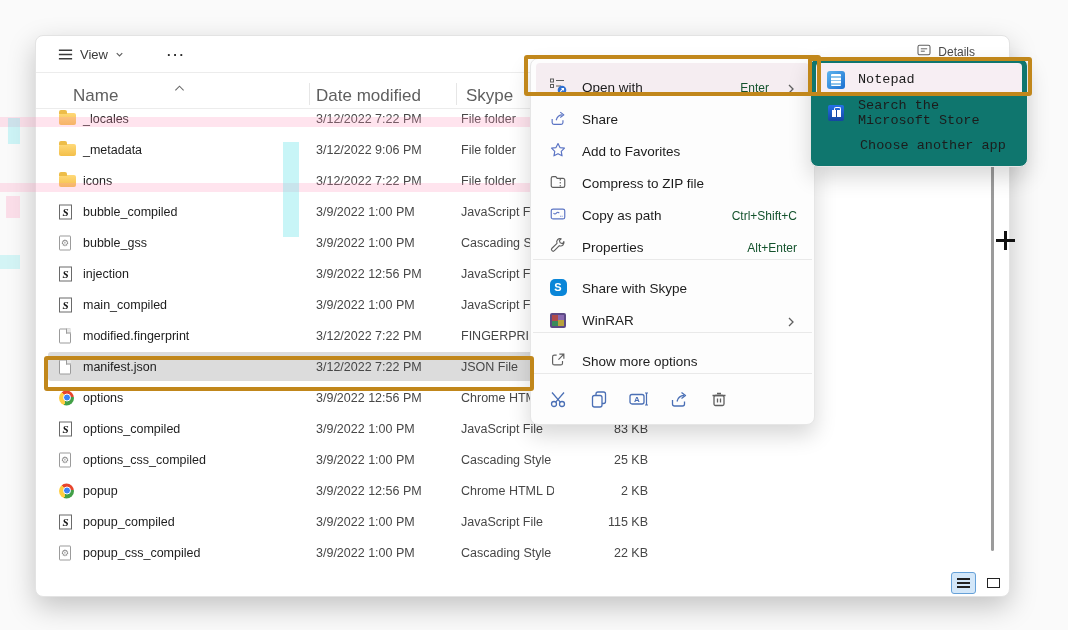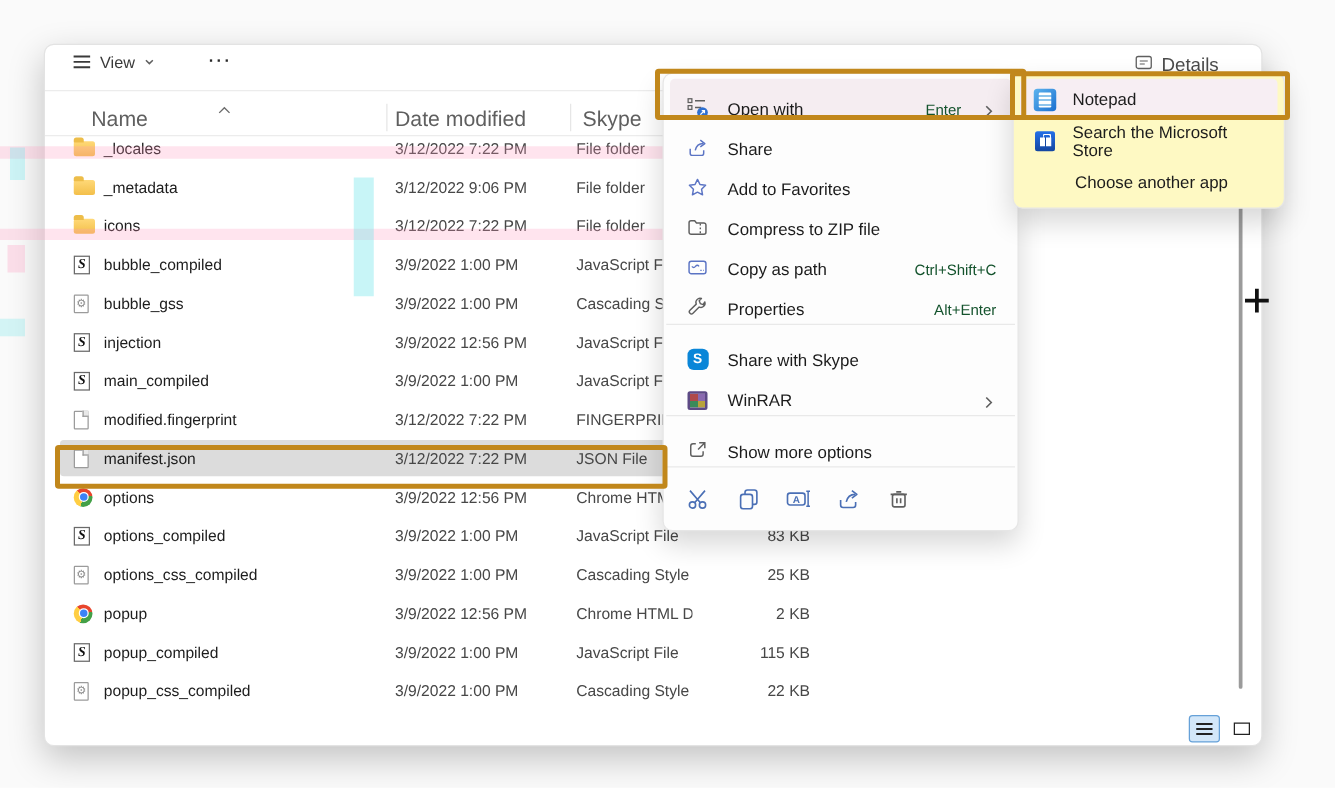--- a/index.html
+++ b/index.html
@@ -3,27 +3,27 @@
 <meta charset="utf-8">
 <style>
   * { margin:0; padding:0; box-sizing:border-box; }
   html,body { width:1068px; height:630px; overflow:hidden; background:#fafafa;
     font-family:"Liberation Sans","DejaVu Sans",sans-serif; }
   .window { position:absolute; left:35px; top:35px; width:975px; height:562px;
     background:#fff; border:1px solid #e3e3e3; border-radius:8px;
     box-shadow:0 10px 28px rgba(0,0,0,.22); }
   
   .toolbar { position:absolute; left:0; top:0; width:100%; height:37px;
-    border-bottom:1px solid #ececec; display:flex; align-items:flex-start; padding:0 14px; }
+    border-bottom:1px solid #ececec; display:flex; align-items:center; padding:0 14px; }
   .tbtn { display:flex; align-items:center; gap:6px; color:#3a3a3a; font-size:13px;
     padding:5px 7px; border-radius:4px; cursor:default; }
   .tbtn svg { display:block; }
   .tb-gap { width:28px; }
   .details-btn { position:absolute; right:34px; top:6px; display:flex; align-items:center;
-    gap:6px; font-size:15px; color:#4a4a4a; }
+    gap:6px; font-size:12px; color:#4a4a4a; }
   
   .cols { position:absolute; left:0; top:43px; width:100%; height:30px;
     border-bottom:1px solid #ececec; font-size:17px; color:#5f5f5f; }
   .colsep { position:absolute; top:4px; height:22px; width:1px; background:#e6e6e6; }
   .col-label { position:absolute; top:7px; }
   .sort-ind { position:absolute; left:138px; top:-2px; color:#6a6a6a; }
   
   .rows { position:absolute; left:12px; top:67px; width:951px; }
   .row { position:relative; height:31px; font-size:12.5px; color:#474747; }
   .row.selected::before { content:""; position:absolute; left:0; right:430px; top:1px;
@@ -78,23 +78,23 @@
     background:linear-gradient(135deg,#5db3ee,#1b6fd0); position:relative; }
   .bi-notepad::after { content:""; position:absolute; inset:3px 4px;
     background:repeating-linear-gradient(#fff 0 2px,#8ec4ec 2px 3.5px); border-radius:1px; }
   .bi-store { width:16px; height:16px; border-radius:2px;
     background:linear-gradient(#2470e8,#1446a0); position:relative; }
   .bi-store::after { content:""; position:absolute; left:3.5px; top:5px; width:9px; height:7px;
     background:linear-gradient(90deg,#fff 0 4px,#1446a0 4px 5px,#fff 5px 9px); }
   .bi-store::before { content:""; position:absolute; left:5.5px; top:2px; width:5px; height:3px;
     border:1px solid #fff; border-bottom:none; border-radius:2px 2px 0 0; }
   
-  .submenu { position:absolute; left:810px; top:58px; width:218px; background:#fef9c3;
+  .submenu { position:absolute; left:810px; top:58px; width:218px; background:#0f766e;
     border:1px solid #e6e6e6; border-radius:8px; box-shadow:0 10px 22px rgba(0,0,0,.16);
-    padding:4px 0; z-index:30; }
+    padding:4px 0; z-index:30;font-family:Liberation Mono, monospace; }
   .smi { height:33px; display:flex; align-items:center; margin:0 5px; padding:0 10px;
     border-radius:4px; font-size:13.5px; color:#1c1c1c; }
   .smi.hl { background:#f7eef3; }
   .smi .mic { margin-right:12px; }
   .smi.noicon { padding-left:44px; }
   
   .anno { position:absolute; border:4px solid #c1871b; border-radius:3px; z-index:40;
     pointer-events:none; }
   .anno-openwith { left:524px; top:55px; width:297px; height:41px; }
   .anno-notepad  { left:808px; top:57px; width:224px; height:39px; }

